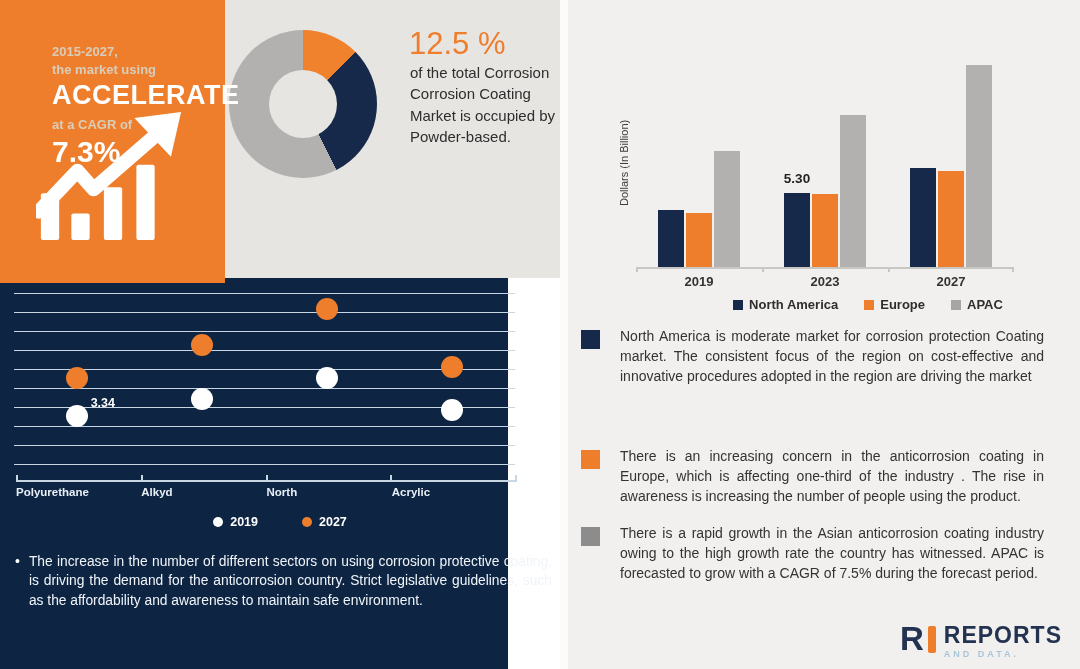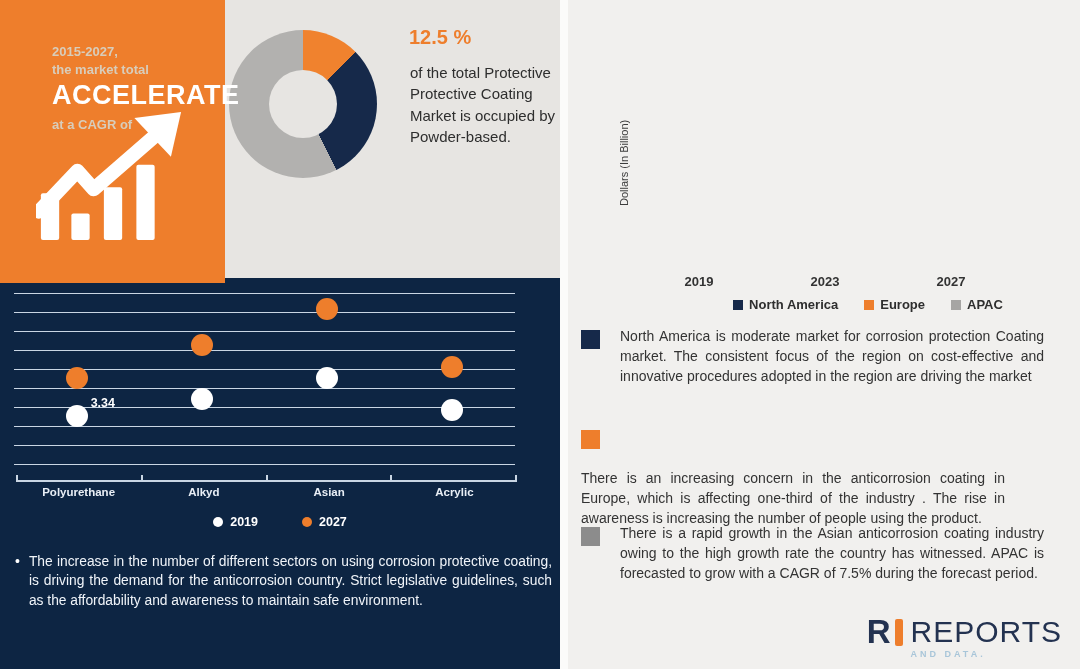--- a/index.html
+++ b/index.html
@@ -6,30 +6,30 @@
     --navy:#16294a; --orange:#ee7e2c; --gray:#b2b1af;
     --panel_navy:#0d2543; --panel_gray:#e7e5e2; --panel_light:#f1f0ee;
     --grid_line:#c9d6e4; --text_dark:#2e2e2e; --muted_on_orange:#d8cdbb;
     --logo_navy:#233250; --logo_teal:#a9c6d9;
   }
   html,body{margin:0;padding:0;background:#fff;}
   #canvas{position:relative;width:1080px;height:669px;background:#fff;overflow:hidden;
           font-family:"Liberation Sans",sans-serif;}
 
   
-  .panel-navy{position:absolute;left:0;top:278px;width:560px;height:391px;background:var(--panel_navy);}
+  .panel-navy{position:absolute;left:0;top:278px;width:508px;height:391px;background:var(--panel_navy);}
   .dot-grid{position:absolute;left:14px;top:15px;width:501px;height:172px;
     background:repeating-linear-gradient(to bottom,var(--grid_line) 0,var(--grid_line) 1px,transparent 1px,transparent 19px);}
   .dot-area{position:absolute;left:14px;top:15px;width:501px;height:171px;}
   .dot{position:absolute;width:22px;height:22px;border-radius:50%;}
   .dot-label{position:absolute;color:#fff;font-weight:700;font-size:12.5px;}
   .dot-axis{position:absolute;left:16px;top:202px;width:501px;height:2px;background:var(--grid_line);}
   .tick{position:absolute;top:-5px;width:2px;height:5px;background:var(--grid_line);}
   .dot-cats{position:absolute;left:16px;top:208px;width:501px;display:flex;}
-  .dot-cats span{flex:1;text-align:center;color:#e9eff6;font-size:11.5px;font-weight:700;}
+  .dot-cats span{flex:1;text-align:left;color:#e9eff6;font-size:11.5px;font-weight:700;}
   .dot-legend{position:absolute;left:0;top:237px;width:560px;display:flex;justify-content:center;gap:44px;align-items:center;}
   .leg-item{display:flex;align-items:center;gap:7px;color:#fff;font-weight:700;font-size:12.5px;}
   .leg-dot{width:10px;height:10px;border-radius:50%;display:inline-block;}
   .leg-dot-2019{background:#fff;}
   .leg-dot-2027{background:var(--orange);}
   .navy-bullet{position:absolute;left:15px;top:274px;width:537px;display:flex;gap:9px;}
   .navy-bullet .bdot{color:#fff;font-size:14px;line-height:1.4;}
   .navy-bullet p{margin:0;color:#f0f4f9;font-size:13.8px;line-height:1.4;text-align:justify;}
 
   
@@ -38,21 +38,21 @@
   .box-orange p{margin:0;}
   .muted{color:var(--muted_on_orange);font-size:13px;font-weight:700;margin-bottom:3px !important;}
   .big{color:#fff;font-size:27px;font-weight:800;letter-spacing:.5px;margin:2px 0 6px !important;}
   .big2{color:#fff;font-size:30px;font-weight:800;margin-top:2px !important;}
   .arrow-svg{position:absolute;left:36px;top:112px;width:152px;height:128px;}
 
   
   .box-gray{position:absolute;left:225px;top:0;width:335px;height:278px;background:var(--panel_gray);}
   .donut{position:absolute;left:4px;top:30px;width:148px;height:148px;border-radius:50%;}
   .hole{position:absolute;left:40px;top:40px;width:68px;height:68px;border-radius:50%;background:var(--panel_gray);}
-  .hl{position:absolute;left:184px;top:26px;font-size:20px;font-weight:700;color:var(--orange);}
+  .hl{position:absolute;left:184px;top:26px;font-size:31px;font-weight:400;color:var(--orange);}
   .donut-desc{position:absolute;left:185px;top:62px;width:154px;margin:0;font-size:15px;line-height:1.42;
     color:var(--text_dark);font-weight:500;}
   .gray-para{position:absolute;left:7px;top:183px;width:324px;margin:0;font-size:14px;line-height:1.36;
     color:var(--text_dark);text-align:justify;}
 
   .divider{position:absolute;left:560px;top:0;width:8px;height:669px;background:#fbfbfa;}
 
   
   .panel-light{position:absolute;left:568px;top:0;width:512px;height:669px;background:var(--panel_light);}
   .ylabel{position:absolute;left:50px;top:93px;height:140px;writing-mode:vertical-rl;transform:rotate(180deg);
@@ -62,30 +62,30 @@
   .bar-val{position:absolute;width:44px;text-align:center;font-weight:700;font-size:13.5px;color:#222;}
   .btick{position:absolute;top:212px;width:2px;height:5px;background:#c9c7c4;}
   .bar-cats{position:absolute;left:68px;top:274px;width:378px;display:flex;}
   .bar-cats span{flex:1;text-align:center;font-weight:700;font-size:13px;color:#333;}
   .bar-legend{position:absolute;left:100px;top:297px;width:400px;display:flex;justify-content:center;gap:26px;}
   .bl-item{display:flex;align-items:center;gap:6px;font-weight:700;font-size:13px;color:var(--text_dark);}
   .bl-sq{width:10px;height:10px;display:inline-block;}
   .bl-na{background:var(--navy);} .bl-eu{background:var(--orange);} .bl-ap{background:#a6a5a3;}
 
   .rbullet{position:absolute;left:13px;display:flex;gap:20px;}
-  .rb1{top:327px;} .rb2{top:427px;flex-direction:column;} .rb3{top:524px;}
+  .rb1{top:327px;} .rb2{top:447px;} .rb3{top:524px;}
   .sq{width:19px;height:19px;flex:0 0 19px;margin-top:3px;}
   .sq-navy{background:var(--navy);} .sq-orange{background:var(--orange);} .sq-gray{background:#8c8c8c;}
   .rbullet p{margin:0;width:424px;font-size:14px;line-height:1.42;color:#333;text-align:justify;}
 
   .logo{position:absolute;right:18px;bottom:10px;display:flex;align-items:flex-start;gap:4px;}
   .logo-r{font-size:33px;font-weight:800;color:var(--logo_navy);line-height:.9;}
   .logo-bar{width:8px;height:27px;background:var(--orange);border-radius:2px;margin-top:2px;}
   .logo-text{display:flex;flex-direction:column;margin-left:4px;}
-  .logo-main{font-size:30px;font-weight:400;color:var(--logo_navy);letter-spacing:1px;line-height:1;}
+  .logo-main{font-size:23px;font-weight:700;color:var(--logo_navy);letter-spacing:1px;line-height:1;}
   .logo-sub{font-size:9px;color:var(--logo_teal);letter-spacing:3px;margin-top:2px;font-weight:700;}
 </style>
 </head>
 <body>
 
 <div id="canvas">
 
   <section class="panel-navy">
     <div class="dot-grid"></div>
     <div class="dot-area">
@@ -102,66 +102,83 @@
     <div class="dot-axis">
         <div class="tick" style="left: 0px;"></div>
         <div class="tick" style="left: 124.75px;"></div>
         <div class="tick" style="left: 249.5px;"></div>
         <div class="tick" style="left: 374.25px;"></div>
         <div class="tick" style="left: 499px;"></div>
       </div>
     <div class="dot-cats">
       <span>Polyurethane</span>
       <span>Alkyd</span>
-      <span>Asian</span>
+      <span>North</span>
       <span>Acrylic</span>
     </div>
     <div class="dot-legend">
       <span class="leg-item">
         <i class="leg-dot leg-dot-2019"></i>
         <span>2019</span>
       </span>
       <span class="leg-item">
         <i class="leg-dot leg-dot-2027"></i>
         <span>2027</span>
       </span>
     </div>
     <div class="navy-bullet">
       <span class="bdot">•</span>
       <p>The increase in the number of different sectors on using corrosion protective coating, is driving the demand for the anticorrosion country. Strict legislative guidelines, such as the affordability and awareness to maintain safe environment.</p>
     </div>
   </section>
 
   <section class="box-orange">
     <p class="muted">2015-2027,</p>
-    <p class="muted">the market total</p>
+    <p class="muted">the market using</p>
     <p class="big">ACCELERATE</p>
     <p class="muted">at a CAGR of</p>
+    <p class="big2">7.3%</p>
     <svg class="arrow-svg" viewBox="0 0 148 126">
       <rect x="4" y="80" width="18" height="46" rx="2" fill="#fff"></rect>
       <rect x="34" y="100" width="18" height="26" rx="2" fill="#fff"></rect>
       <rect x="66" y="74" width="18" height="52" rx="2" fill="#fff"></rect>
       <rect x="98" y="52" width="18" height="74" rx="2" fill="#fff"></rect>
       <polyline points="2,98 40,58 56,76 118,22" fill="none" stroke="#fff" stroke-width="14" stroke-linejoin="round" stroke-linecap="round"></polyline>
       <polygon points="96,6 142,0 132,44" fill="#fff"></polygon>
     </svg>
   </section>
 
   <section class="box-gray">
     <div class="donut" style="background: conic-gradient(rgb(240, 130, 46) 0deg, rgb(240, 130, 46) 45deg, rgb(22, 41, 74) 45deg, rgb(22, 41, 74) 153deg, rgb(178, 177, 175) 153deg, rgb(178, 177, 175) 360deg);">
       <div class="hole"></div>
     </div>
     <div class="hl">12.5 %</div>
-    <p class="donut-desc">of the total Protective Protective Coating Market is occupied by Powder-based.</p>
+    <p class="donut-desc">of the total Corrosion Corrosion Coating Market is occupied by Powder-based.</p>
   </section>
 
   <div class="divider"></div>
 
   <section class="panel-light">
     <div class="ylabel">Dollars (In Billion)</div>
+    <div class="bar-plot">
+        <div class="bar" style="left: 22px; width: 26px; height: 57.1842px; background: rgb(22, 41, 74);"></div>
+        <div class="bar" style="left: 50px; width: 26px; height: 54.3947px; background: rgb(238, 126, 44);"></div>
+        <div class="bar" style="left: 78px; width: 26px; height: 115.763px; background: rgb(178, 177, 175);"></div>
+        <div class="btick" style="left: 0px;"></div>
+        <div class="bar" style="left: 148px; width: 26px; height: 73.9211px; background: rgb(22, 41, 74);"></div>
+        <div class="bar-val" style="left: 139px; top: 116.079px;">5.30</div>
+        <div class="bar" style="left: 176px; width: 26px; height: 72.5263px; background: rgb(238, 126, 44);"></div>
+        <div class="bar" style="left: 204px; width: 26px; height: 152.026px; background: rgb(178, 177, 175);"></div>
+        <div class="btick" style="left: 126px;"></div>
+        <div class="bar" style="left: 274px; width: 26px; height: 99.0263px; background: rgb(22, 41, 74);"></div>
+        <div class="bar" style="left: 302px; width: 26px; height: 96.2368px; background: rgb(238, 126, 44);"></div>
+        <div class="bar" style="left: 330px; width: 26px; height: 202.237px; background: rgb(178, 177, 175);"></div>
+        <div class="btick" style="left: 252px;"></div>
+        <div class="btick" style="left: 376px;"></div>
+      </div>
     <div class="bar-cats">
       <span>2019</span>
       <span>2023</span>
       <span>2027</span>
     </div>
     <div class="bar-legend">
       <span class="bl-item">
         <i class="bl-sq bl-na"></i>
         <span>North America</span>
       </span>

